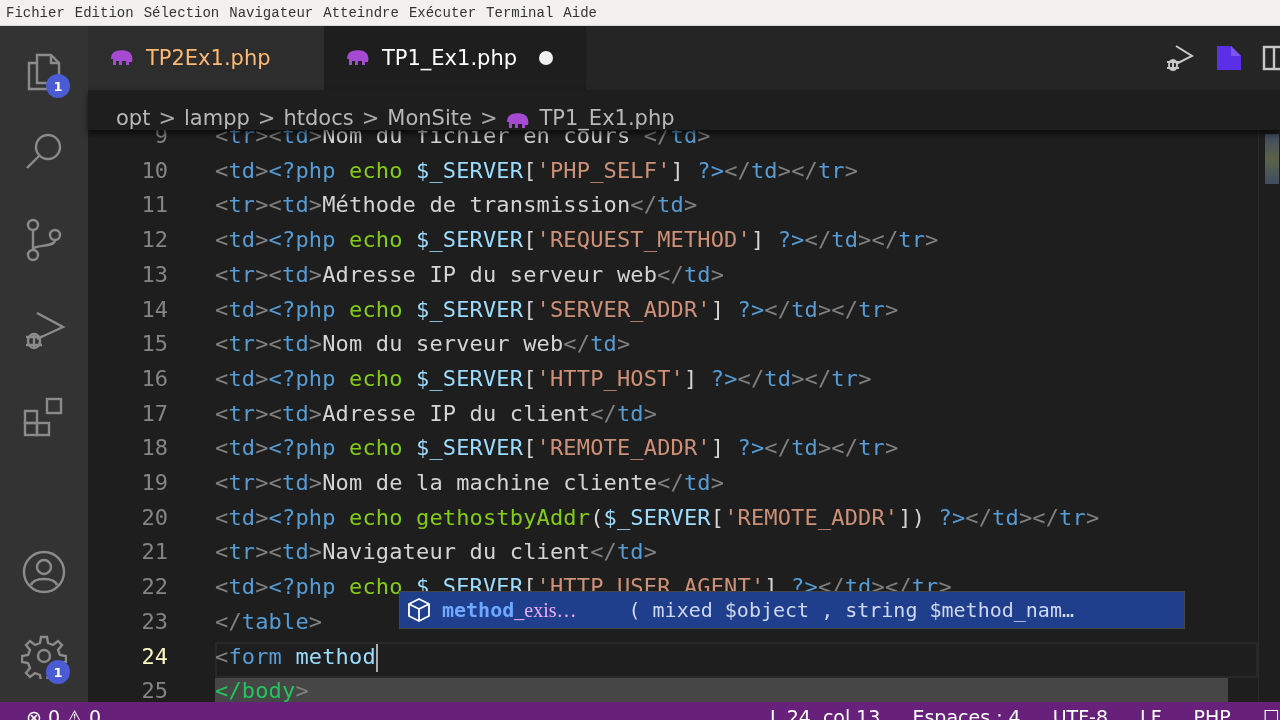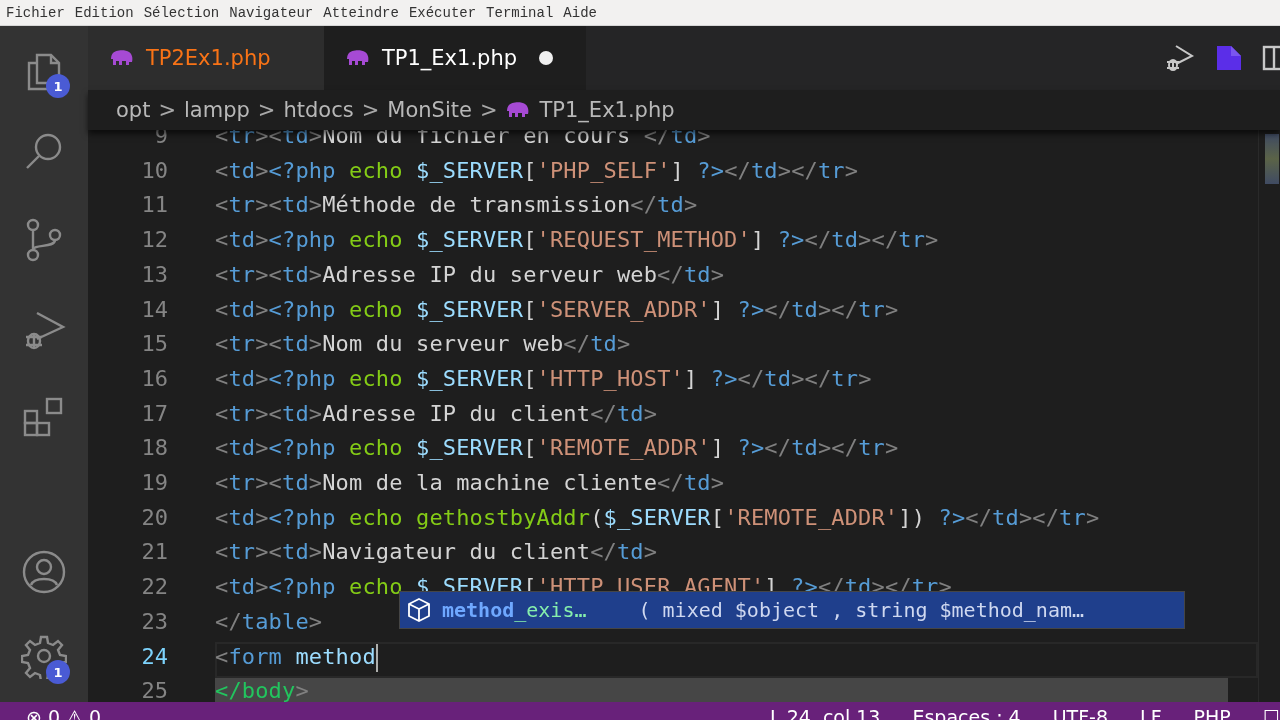--- a/index.html
+++ b/index.html
@@ -29,47 +29,47 @@
     font-family: "DejaVu Sans", sans-serif;
   }
 
   
   .tabbar {
     position: absolute; left: 88px; top: 26px; width: 1192px; height: 64px;
     background: #252526; display: flex;
   }
   .tab {
     height: 64px; display: flex; align-items: center; padding: 0 22px;
-    font-family: "DejaVu Sans", sans-serif; font-size: 21px; color: #f97316;
+    font-family: "DejaVu Sans", sans-serif; font-size: 21px; color: #fdba74;
     background: #2d2d2d; white-space: nowrap;
   }
   .tab.active { background: #1e1e1e; color: #ffffff; }
   .tab .php-icon { margin-right: 12px; }
   .tab .dirty-dot { margin-left: 22px; width: 14px; height: 14px; border-radius: 7px; background: #f0f0f0; display: inline-block; }
   .editor-actions { position: absolute; right: 0; top: 0; height: 64px; display: flex; align-items: center; gap: 18px; padding-right: 0; }
 
   
   .breadcrumb {
     position: absolute; left: 88px; top: 90px; width: 1192px; height: 40px;
-    background: #1e1e1e; display: flex; align-items: center; padding-left: 28px;
+    background: #1e1e1e; display: flex; align-items: flex-end; padding-left: 28px;
     font-family: "DejaVu Sans", sans-serif; font-size: 21px; color: #b8b8b8;
     box-shadow: 0 4px 6px rgba(0,0,0,0.6); z-index: 3;
   }
   .breadcrumb .sep { margin: 0 8px; color: #a8a8a8; }
   .breadcrumb .php-icon { margin-right: 10px; }
 
   
   .editor {
     position: absolute; left: 88px; top: 127px; width: 1170px; height: 584px;
     background: #1e1e1e; overflow: hidden;
     font-family: "DejaVu Sans Mono", monospace; font-size: 22px;
   }
   .line { position: absolute; left: 0; height: 34.7px; width: 1170px; white-space: pre; }
   .ln { position: absolute; left: 0; width: 80px; text-align: right; color: #858585; }
-  .ln.cur { color: #7dd3fc; }
+  .ln.cur { color: #fef9c3; }
   .code { position: absolute; left: 127px; color: #d4d4d4; letter-spacing: 0.15px; }
   .cur-line { position: absolute; left: 127px; right: 0; border: 2px solid #282828; }
 
   .t-br { color: #808080; }
   .t-tag { color: #569cd6; }
   .t-php { color: #569cd6; }
   .t-fn { color: #84cc16; }
   .t-var { color: #9cdcfe; }
   .t-str { color: #ce9178; }
   .t-txt { color: #d4d4d4; }
@@ -82,21 +82,21 @@
   .suggest {
     position: absolute; left: 399px; top: 591px; width: 786px; height: 38px;
     background: #252526; border: 1px solid #454545; z-index: 5;
   }
   .suggest-row {
     position: absolute; left: 0; top: 0; width: 784px; height: 36px; background: #1f3f8c;
     display: flex; align-items: center; font-family: "DejaVu Sans Mono", monospace; font-size: 20px;
   }
   .suggest-row .cube { margin-left: 6px; margin-right: 10px; width: 26px; height: 26px; }
   .suggest-row .match { color: #6fa8ff; font-weight: bold; }
-  .suggest-row .rest { color: #86efac; }
+  .suggest-row .rest { color: #f0abfc; font-family: Liberation Serif, serif; }
   .suggest-row .detail { color: #cfd8f0; margin-left: 52px; }
 
   
   .minimap { position: absolute; left: 1258px; top: 130px; width: 22px; height: 572px; background: #1e1e1e; border-left: 1px solid #2a2a2a; }
   .minimap-block { position: absolute; left: 6px; top: 4px; width: 14px; height: 50px; background: linear-gradient(#4b5a7a,#6f7a55,#4b5a7a); opacity: 0.75; }
 
   
   .statusbar {
     position: absolute; left: 0; top: 702px; width: 1280px; height: 18px;
     background: #68217a; color: #ffffff; overflow: hidden;

